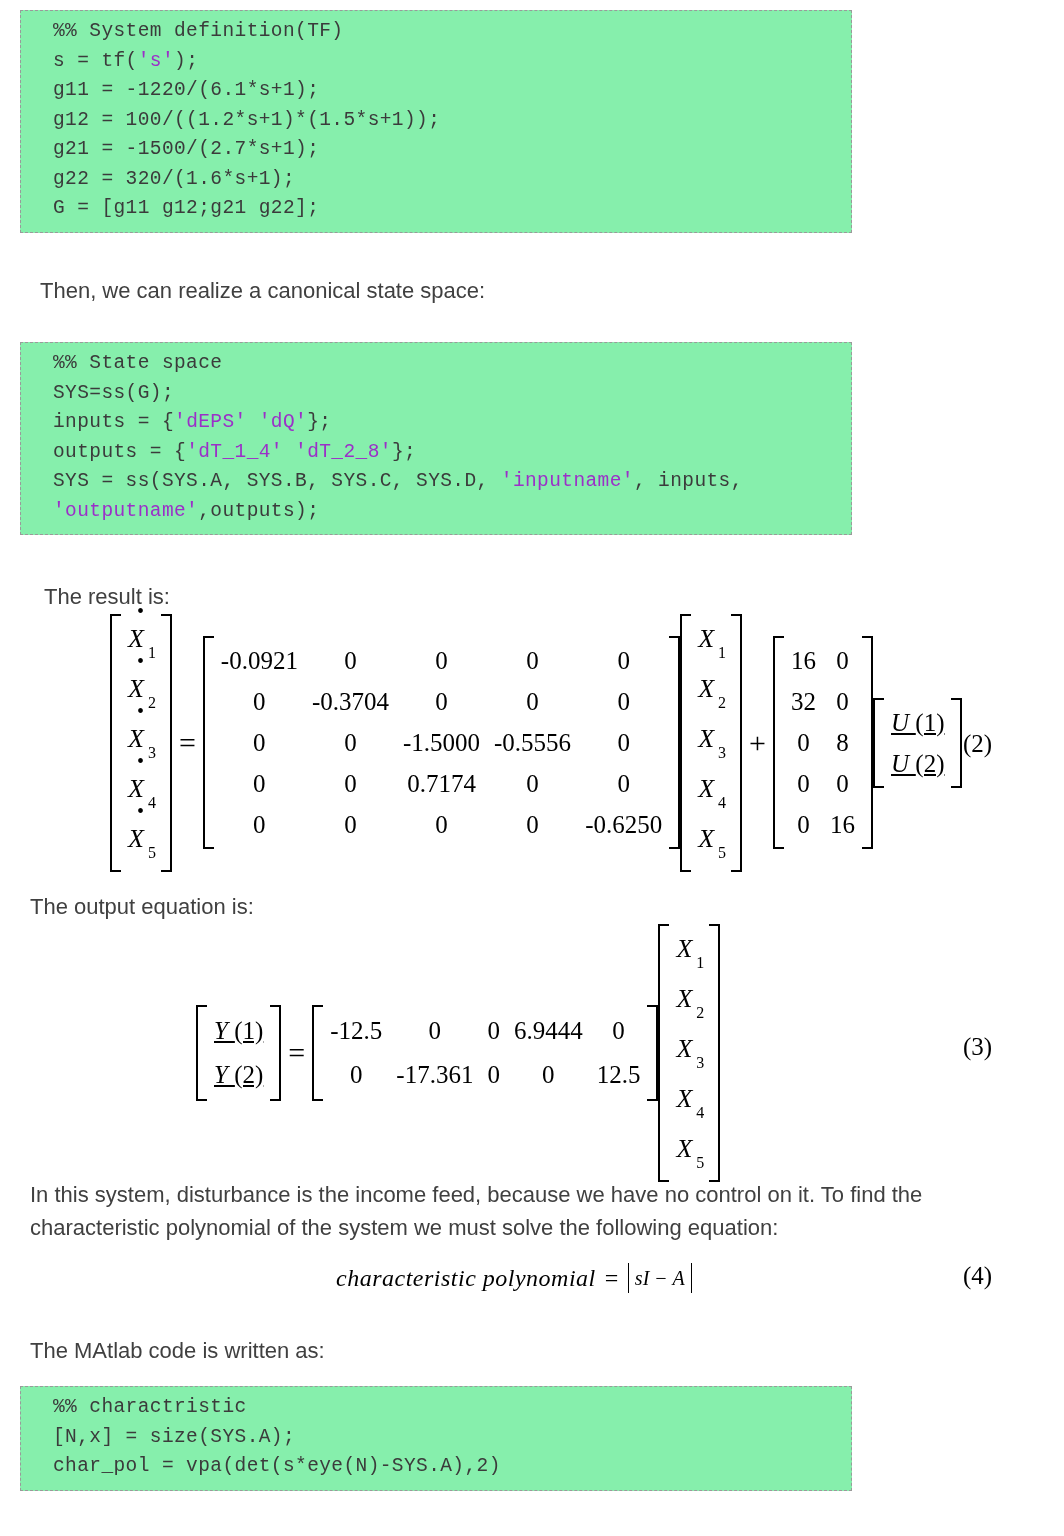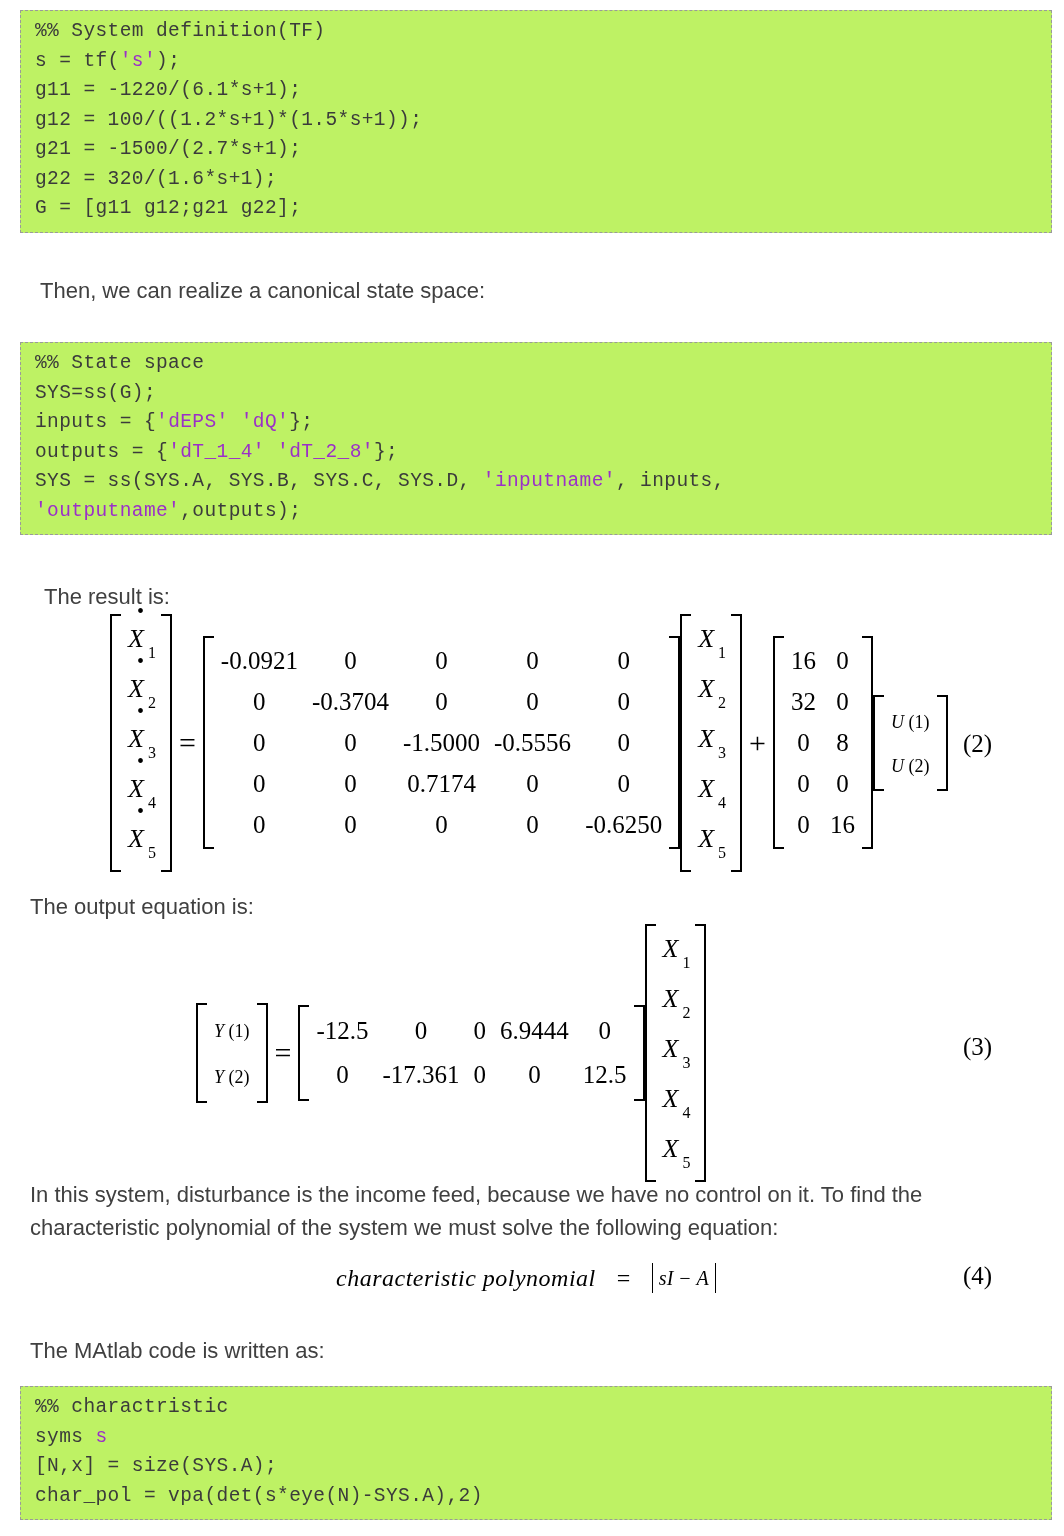--- a/index.html
+++ b/index.html
@@ -13,25 +13,25 @@
     position: relative;
     font-family: "Liberation Sans", sans-serif;
     color: #000000;
     overflow: hidden;
   }
 
   
   .code-block {
     position: absolute;
     left: 20px;
-    width: 1032px;
+    width: 832px;
     box-sizing: border-box;
-    background: #bef264;
+    background: #86efac;
     border: 1px dashed #9a9a9a;
-    padding: 6px 12px 8px 14px;
+    padding: 6px 12px 8px 32px;
     font-family: "Liberation Mono", "DejaVu Sans Mono", monospace;
     font-size: 19.5px;
     line-height: 29.5px;
     color: #3b3b3b;
     letter-spacing: 0.4px;
     white-space: pre;
   }
   .code-block .ln { display: block; }
   .str { color: #9b30c8; }
 
@@ -119,22 +119,23 @@
     font-size: 16px;
     font-style: normal;
     vertical-align: sub;
     position: relative;
     top: 5px;
     left: 2px;
     font-family: "Liberation Serif", serif;
   }
   .fn {
     font-style: italic;
-    font-size: 18px;
-    font-family: "Liberation Serif", serif;
+    font-size: 25px;
+    font-family: "Liberation Serif", serif;
+    text-decoration: underline;
   }
   .fn .arg { font-style: normal; }
 
   .op {
     font-size: 30px;
     padding: 0 7px;
     font-family: "Liberation Serif", serif;
   }
 
   
@@ -287,23 +288,23 @@
         </div>
     </div>
 
   </div>
 </div>
 <div class="eq-num" style="top:1033px; left:963px;">(3)</div>
 
 <div class="para" style="top:1178px; left:30px; width:992px;">In this system, disturbance is the income feed, because we have no control on it. To find the characteristic polynomial of the system we must solve the following equation:</div>
 
 <div class="equation" style="top:1258px; height:40px;">
-  <div class="eq-body" style="margin-left:336px; gap:12px;">
+  <div class="eq-body" style="margin-left:336px; ">
     <span class="eq4-text">characteristic polynomial</span>
     <span class="eq4-text" style="padding:0 9px; font-style:normal;">=</span>
     <span class="absbar">sI − A</span>
   </div>
 </div>
 <div class="eq-num" style="top:1262px; left:963px;">(4)</div>
 
 <div class="para" style="top:1334px; left:30px;">The MAtlab code is written as:</div>
 
-<div class="code-block" id="cb2" style="top:1386px;"><span class="ln"><span>%% charactristic</span></span><span class="ln"><span>syms </span><span class="str">s</span></span><span class="ln"><span>[N,x] = size(SYS.A);</span></span><span class="ln"><span>char_pol = vpa(det(s*eye(N)-SYS.A),2)</span></span></div>
+<div class="code-block" id="cb2" style="top:1386px;"><span class="ln"><span>%% charactristic</span></span><span class="ln"><span>[N,x] = size(SYS.A);</span></span><span class="ln"><span>char_pol = vpa(det(s*eye(N)-SYS.A),2)</span></span></div>
 
 </body></html>

